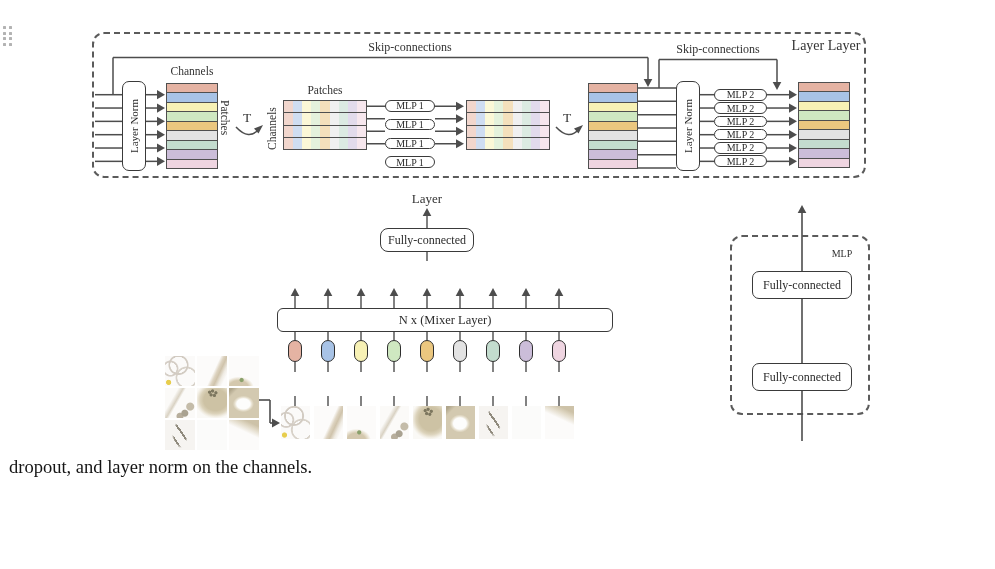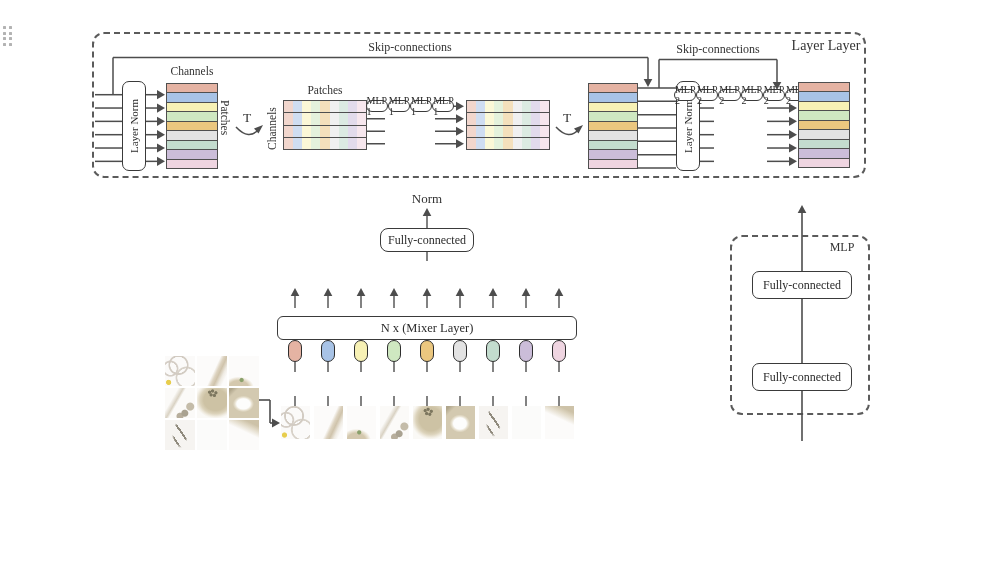--- a/index.html
+++ b/index.html
@@ -16,21 +16,21 @@
   .vup{writing-mode:vertical-rl;transform:rotate(180deg);}
   .vdn{writing-mode:vertical-rl;}
   
   .stack{position:absolute;z-index:2;display:flex;flex-direction:column;}
   .stack .row{flex:1;border:1px solid #4f4f4f;margin-top:-1px;}
   .stack .row:first-child{margin-top:0;}
   .matrix{position:absolute;z-index:2;display:flex;flex-direction:column;}
   .matrix .mrow{flex:1;border:1px solid #4f4f4f;margin-top:-1px;display:flex;}
   .matrix .mrow:first-child{margin-top:0;}
   .matrix .mcell{flex:1;}
-  .pillcol{position:absolute;z-index:2;display:flex;flex-direction:row;justify-content:center;}
+  .pillcol{position:absolute;z-index:2;display:flex;flex-direction:column;justify-content:space-between;}
   .pill{height:11.5px;background:#fff;border:1.4px solid #3a3a3a;border-radius:6px;
         display:flex;align-items:center;justify-content:center;font-size:10px;box-sizing:border-box;}
   .capsule{position:absolute;z-index:2;width:14px;height:22px;border:1.6px solid #2e2e2e;border-radius:8px;box-sizing:border-box;}
   
   .patch{position:absolute;z-index:2;width:29px;height:33px;}
   #grid{position:absolute;z-index:2;display:grid;grid-template-columns:repeat(3,30px);grid-auto-rows:30px;gap:2px;}
   .gcell{width:30px;height:30px;}
   .ph1{background:
     radial-gradient(circle at 12% 88%, #e7cd4d 0 2.2px, transparent 3px),
     radial-gradient(circle at 45% 30%, transparent 8px, #d2cbc2 8.5px 9.5px, transparent 10.5px),
@@ -280,21 +280,21 @@
         <div class="mcell" style="background: rgb(251, 248, 215);"></div>
         <div class="mcell" style="background: rgb(228, 242, 220);"></div>
         <div class="mcell" style="background: rgb(244, 224, 188);"></div>
         <div class="mcell" style="background: rgb(240, 240, 240);"></div>
         <div class="mcell" style="background: rgb(220, 235, 226);"></div>
         <div class="mcell" style="background: rgb(226, 219, 236);"></div>
         <div class="mcell" style="background: rgb(247, 231, 238);"></div>
       </div>
     </div>
 
-  <div class="pillcol" id="mlp1col" style="left:385px;top:100px;width:50px;height:44px;">
+  <div class="pillcol" id="mlp1col" style="left:385px;top:100px;width:50px;height:68px;">
       <div class="pill">MLP 1</div>
       <div class="pill">MLP 1</div>
       <div class="pill">MLP 1</div>
       <div class="pill">MLP 1</div>
     </div>
 
   <div class="matrix" id="matrix2" style="left:466px;top:100px;width:84px;height:50px;">
       <div class="mrow">
         <div class="mcell" style="background: rgb(241, 214, 205);"></div>
         <div class="mcell" style="background: rgb(207, 221, 241);"></div>
@@ -371,23 +371,23 @@
       <div class="row" style="background: rgb(168, 195, 230);"></div>
       <div class="row" style="background: rgb(247, 241, 181);"></div>
       <div class="row" style="background: rgb(207, 232, 193);"></div>
       <div class="row" style="background: rgb(235, 199, 127);"></div>
       <div class="row" style="background: rgb(227, 227, 227);"></div>
       <div class="row" style="background: rgb(195, 220, 206);"></div>
       <div class="row" style="background: rgb(203, 189, 217);"></div>
       <div class="row" style="background: rgb(239, 213, 225);"></div>
     </div>
 
-  <div class="lbl ctr" style="left:397px;top:191px;width:60px;font-size:13px;">Norm</div>
+  <div class="lbl ctr" style="left:397px;top:191px;width:60px;font-size:13px;">Layer</div>
   <div class="box" style="left:380px;top:228px;width:94px;height:24px;border-radius:8px;font-size:12px;">Fully-connected</div>
-  <div class="box" style="left:277px;top:316px;width:300px;height:24px;border-radius:6px;font-size:12.5px;">N x (Mixer Layer)</div>
+  <div class="box" style="left:277px;top:308px;width:336px;height:24px;border-radius:6px;font-size:12.5px;">N x (Mixer Layer)</div>
   <div id="capsules">
       <div class="capsule" style="left: 288px; top: 340px; background: rgb(229, 179, 163);"></div>
       <div class="capsule" style="left: 321px; top: 340px; background: rgb(168, 195, 230);"></div>
       <div class="capsule" style="left: 354px; top: 340px; background: rgb(247, 241, 181);"></div>
       <div class="capsule" style="left: 387px; top: 340px; background: rgb(207, 232, 193);"></div>
       <div class="capsule" style="left: 420px; top: 340px; background: rgb(235, 199, 127);"></div>
       <div class="capsule" style="left: 453px; top: 340px; background: rgb(227, 227, 227);"></div>
       <div class="capsule" style="left: 486px; top: 340px; background: rgb(195, 220, 206);"></div>
       <div class="capsule" style="left: 519px; top: 340px; background: rgb(203, 189, 217);"></div>
       <div class="capsule" style="left: 552px; top: 340px; background: rgb(239, 213, 225);"></div>
@@ -409,19 +409,20 @@
       <div class="gcell ph3"></div>
       <div class="gcell ph4"></div>
       <div class="gcell ph5"></div>
       <div class="gcell ph6"></div>
       <div class="gcell ph7"></div>
       <div class="gcell ph8"></div>
       <div class="gcell ph9"></div>
     </div>
 
   <div class="dashbox" style="left:730px;top:235px;width:140px;height:180px;"></div>
-  <div class="lbl ctr" style="left:822px;top:240px;width:40px;font-size:12px;">MLP</div>
+  <div class="lbl ctr" style="left:822px;top:248px;width:40px;font-size:10px;">MLP</div>
   <div class="box" style="left:752px;top:271px;width:100px;height:28px;font-size:12px;">Fully-connected</div>
   <div class="box" style="left:752px;top:363px;width:100px;height:28px;font-size:12px;">Fully-connected</div>
 
   <div id="caption" style="left:9px;top:456px;width:977px;">
+    <div class="cap-line last">dropout, and layer norm on the channels.</div>
   </div>
 </div>
 
 </body></html>

